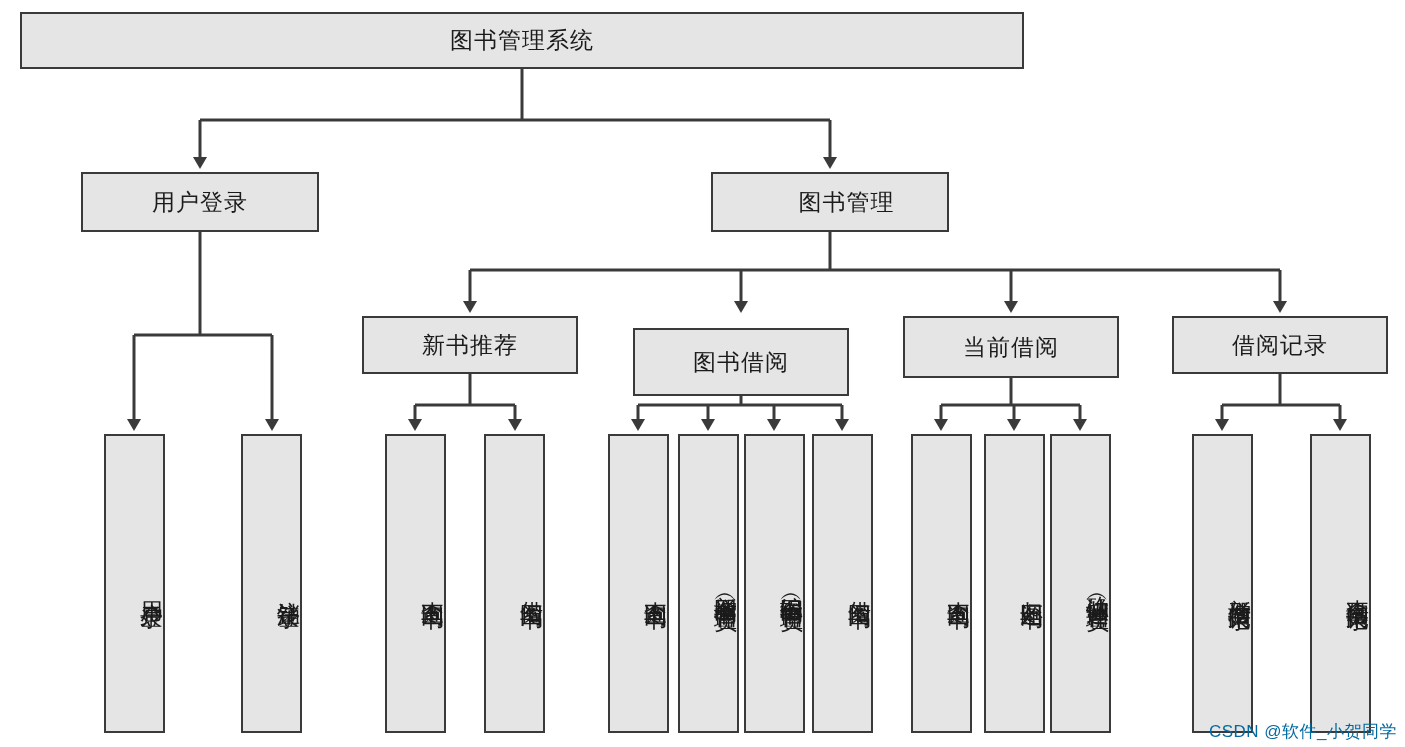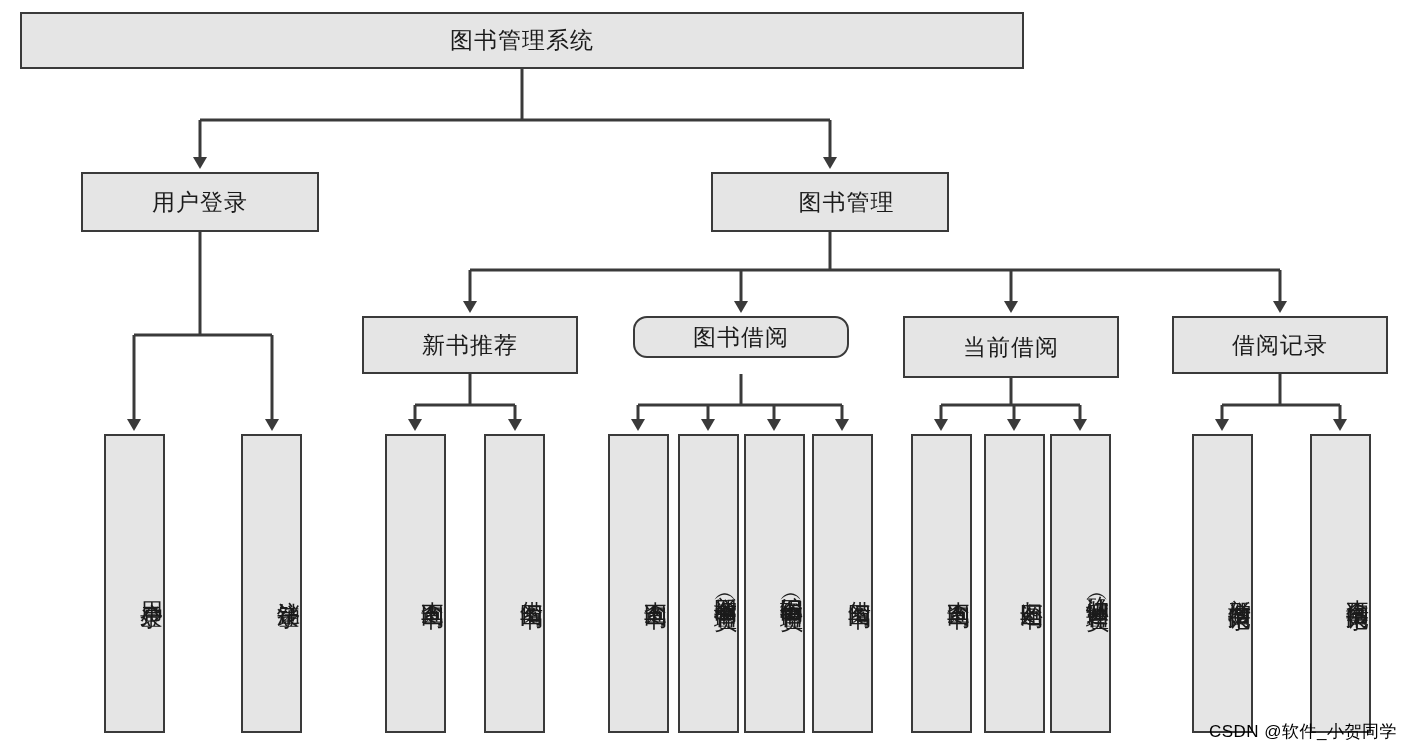--- a/index.html
+++ b/index.html
@@ -52,21 +52,21 @@
     top: 0;
     width: 1405px;
     height: 747px;
     pointer-events: none;
   }
   .watermark {
     position: absolute;
     right: 8px;
     bottom: 4px;
     font-size: 17px;
-    color: #000000;
+    color: #0369a1;
     white-space: nowrap;
     letter-spacing: 0.5px;
   }
 </style>
 </head>
 <body>
 
 <div id="canvas">
 
   <svg class="wires" viewBox="0 0 1405 747" xmlns="http://www.w3.org/2000/svg">
@@ -126,21 +126,21 @@
   <div class="node horiz" style="left:81px; top:172px; width:238px; height:60px;">
     <span>用户登录</span>
   </div>
   <div class="node horiz" style="left:711px; top:172px; width:238px; height:60px;padding-left:33px;">
     <span>图书管理</span>
   </div>
 
   <div class="node horiz" style="left:362px; top:316px; width:216px; height:58px;">
     <span>新书推荐</span>
   </div>
-  <div class="node horiz" style="left:633px; top:316px; width:216px; height:42px;border-radius:14px;">
+  <div class="node horiz" style="left:633px; top:328px; width:216px; height:68px;">
     <span>图书借阅</span>
   </div>
   <div class="node horiz" style="left:903px; top:316px; width:216px; height:62px;">
     <span>当前借阅</span>
   </div>
   <div class="node horiz" style="left:1172px; top:316px; width:216px; height:58px;">
     <span>借阅记录</span>
   </div>
 
   <div class="node vert" style="left:104px; top:434px; width:61px; height:299px;">

